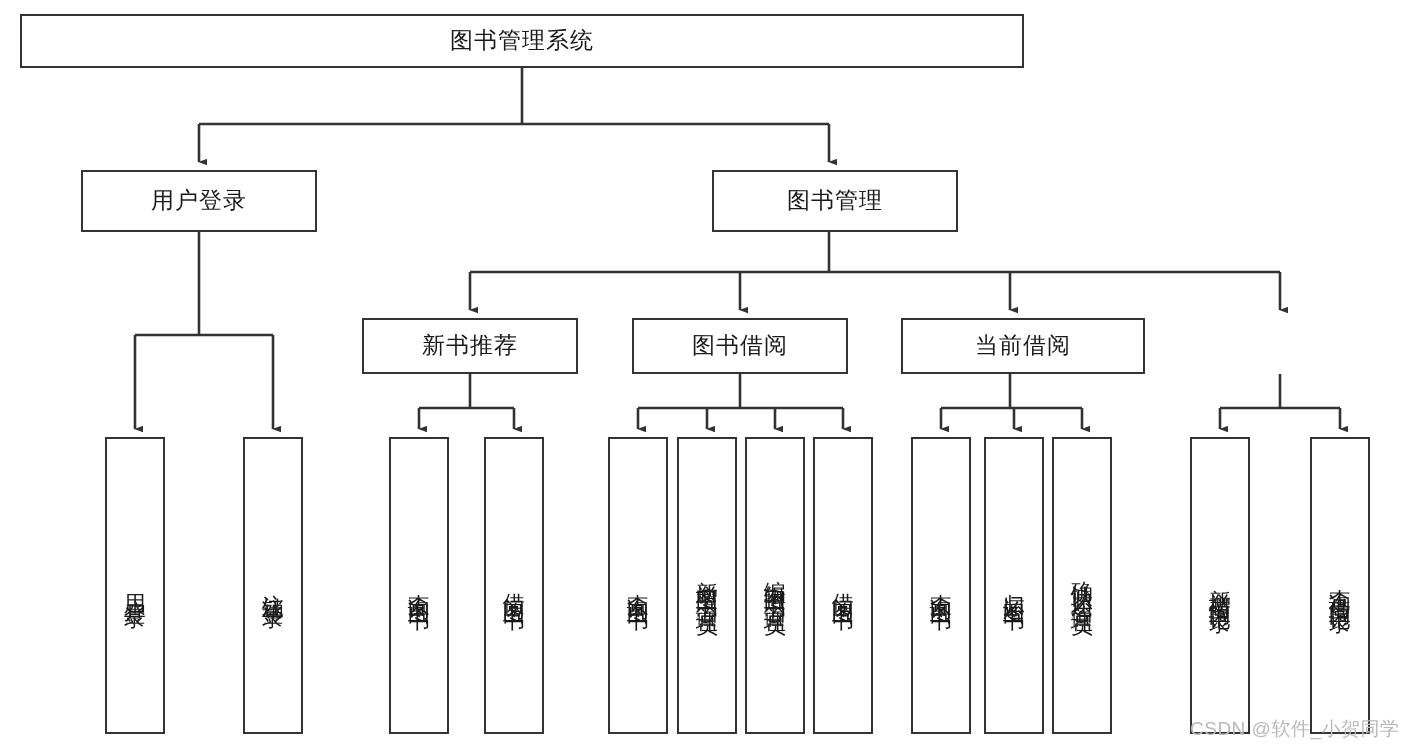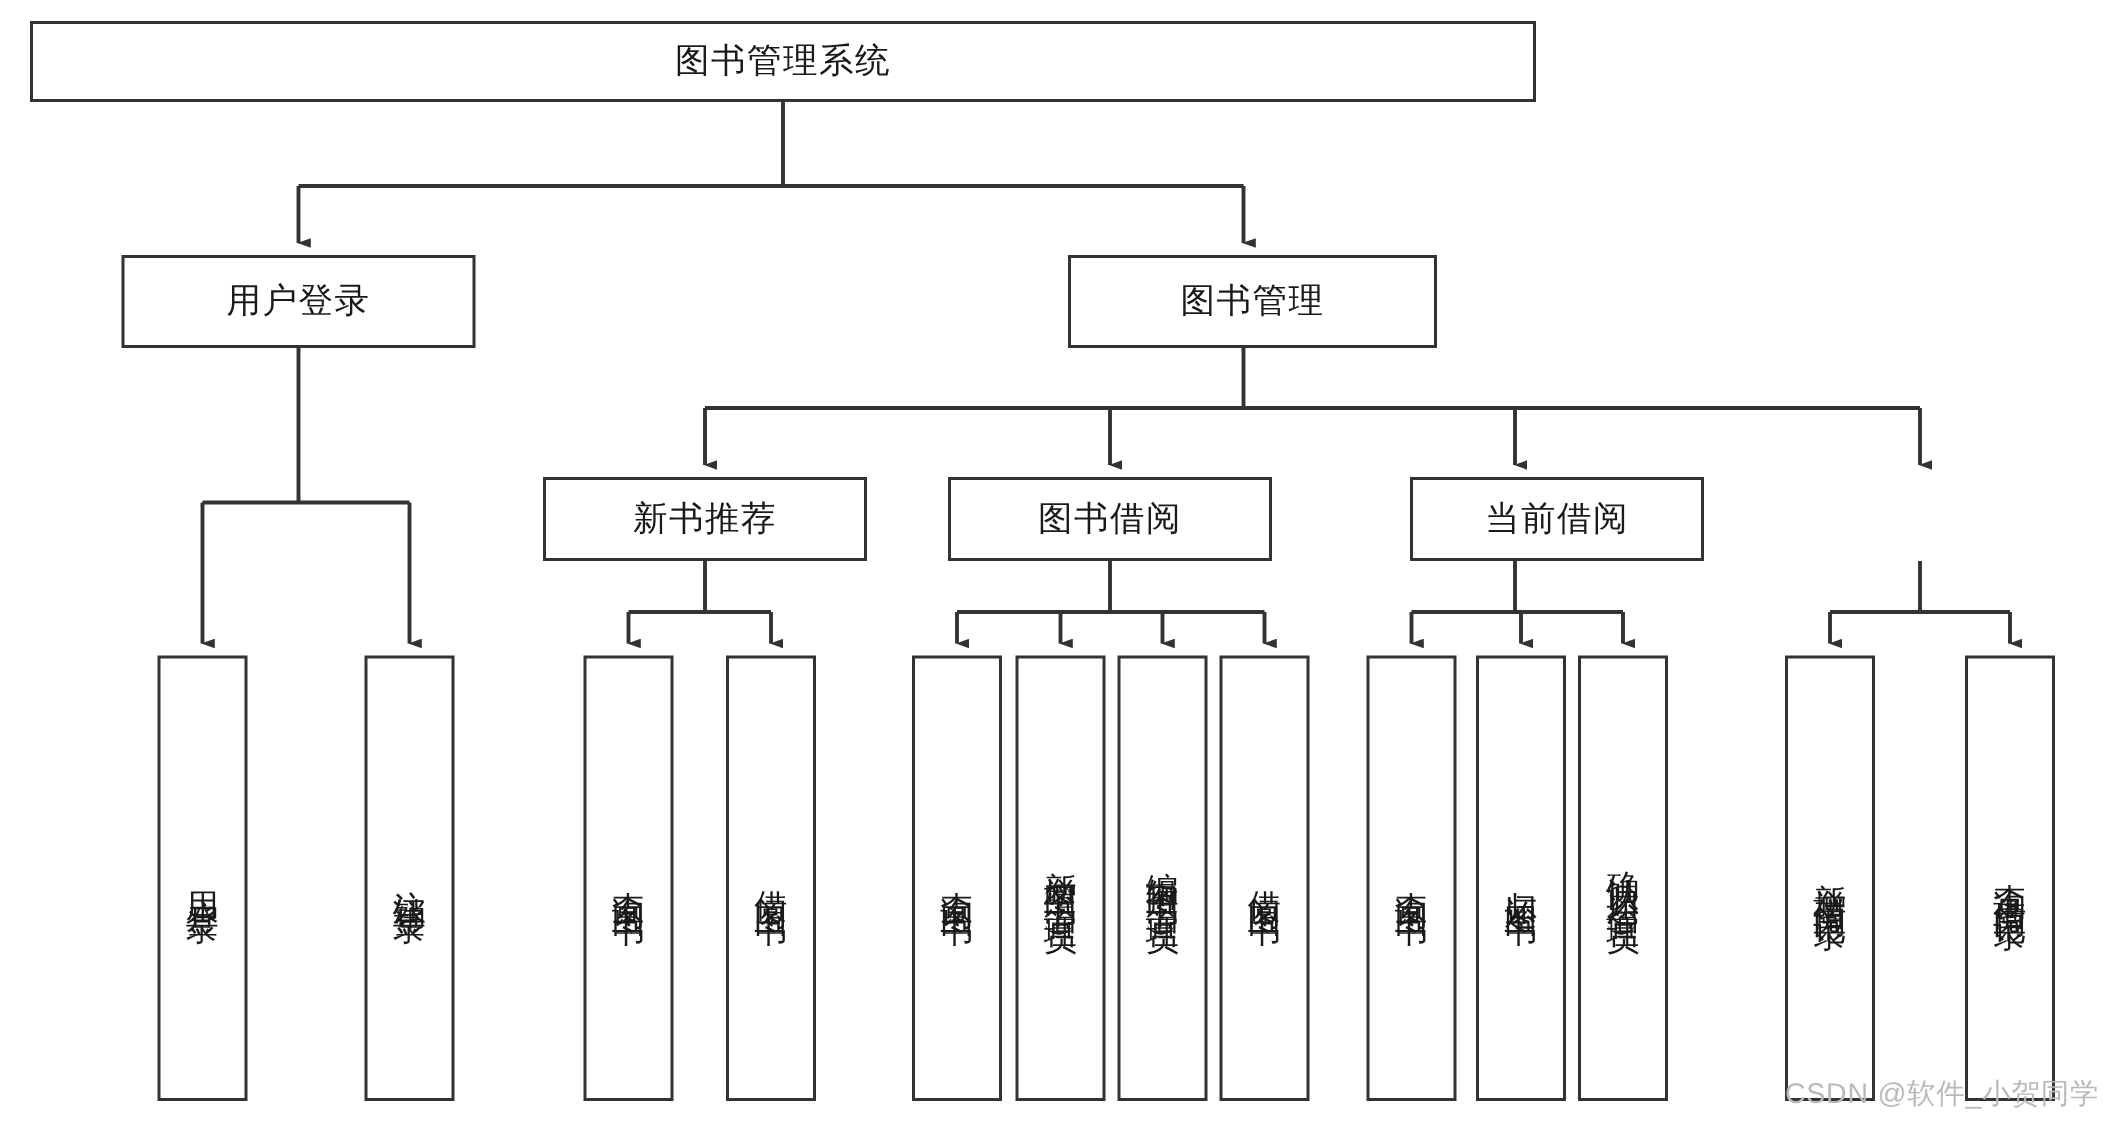--- a/index.html
+++ b/index.html
@@ -134,21 +134,21 @@
   <div class="node horiz" id="node-l1-1" style="left: 712px; top: 170px; width: 246px; height: 62px;">
     <span>图书管理</span>
   </div>
 
   <div class="node horiz" id="node-l2-0" style="left: 362px; top: 318px; width: 216px; height: 56px;">
     <span>新书推荐</span>
   </div>
   <div class="node horiz" id="node-l2-1" style="left: 632px; top: 318px; width: 216px; height: 56px;">
     <span>图书借阅</span>
   </div>
-  <div class="node horiz" id="node-l2-2" style="left: 940px; top: 318px; width: 196px; height: 56px;">
+  <div class="node horiz" id="node-l2-2" style="left: 901px; top: 318px; width: 244px; height: 56px;">
     <span>当前借阅</span>
   </div>
 
   <div class="node vert" id="node-leaf-0" style="left: 105px; top: 437px; width: 60px; height: 297px;">
     <span>用户登录</span>
   </div>
   <div class="node vert" id="node-leaf-1" style="left: 243px; top: 437px; width: 60px; height: 297px;">
     <span>注销登录</span>
   </div>
   <div class="node vert" id="node-leaf-2" style="left: 389px; top: 437px; width: 60px; height: 297px;">

